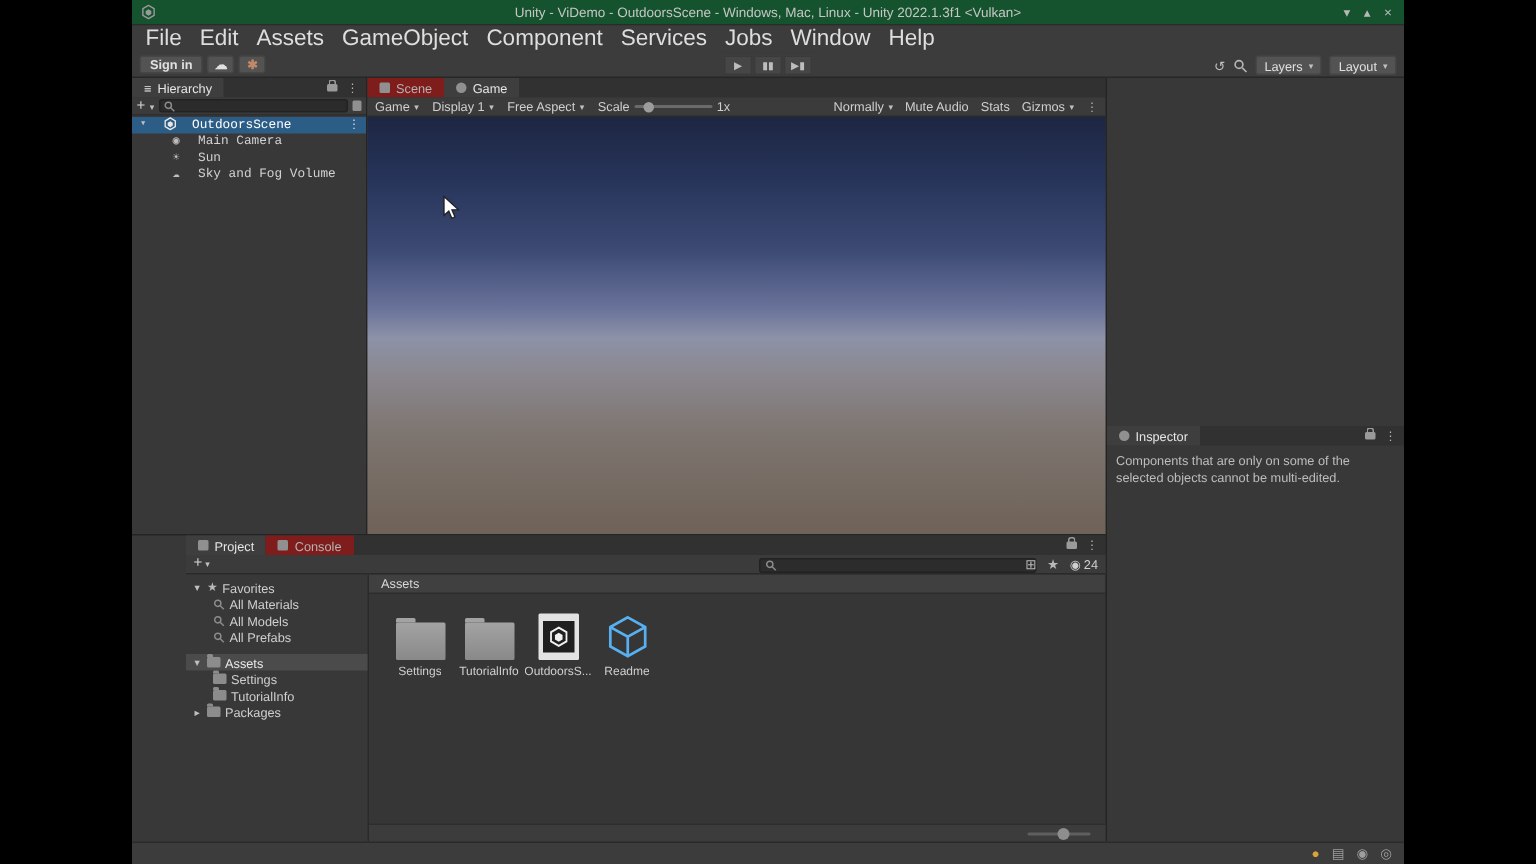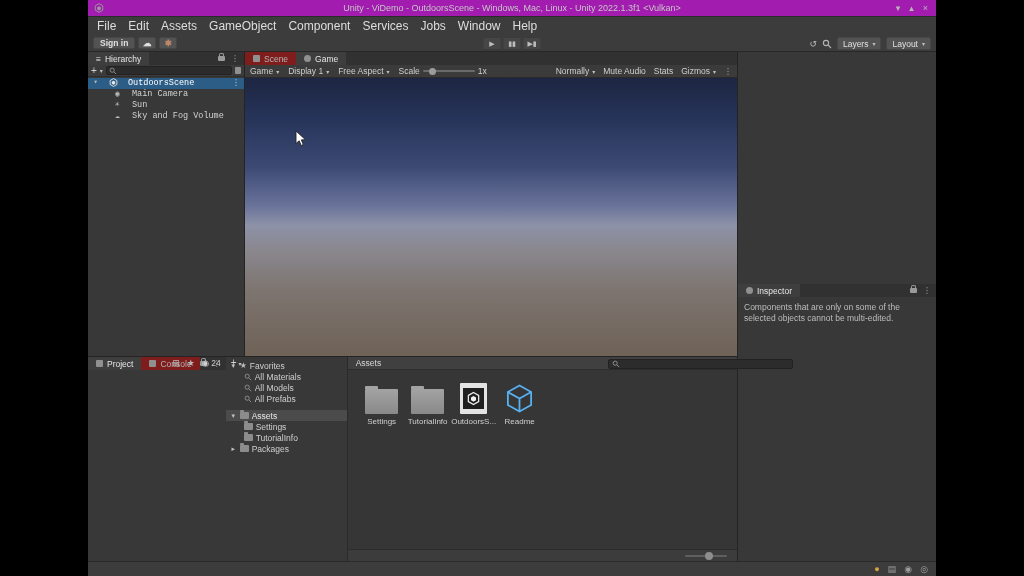--- a/index.html
+++ b/index.html
@@ -2,31 +2,31 @@
 <html><head>
 <meta charset="utf-8">
 <style>
   * { box-sizing:border-box; margin:0; padding:0; }
   html,body { width:1024px; height:576px; background:#000; overflow:hidden;
               font-family:"Liberation Sans", sans-serif; }
   .window { position:absolute; left:88px; top:0; width:848px; height:576px;
             background:#383838; color:#ccc; font-size:9px; }
 
   
-  .titlebar { position:absolute; top:0; left:0; right:0; height:17px; background:#a21caf;
+  .titlebar { position:absolute; top:0; left:0; right:0; height:17px; background:#14532d;
               border-bottom:1px solid #2b2b2b; display:flex; align-items:center; }
   .titlebar .title { position:absolute; left:0; right:0; text-align:center; font-size:9px; color:#c6c6c6; }
   .app-logo { margin-left:6px; width:10px; height:10px; z-index:2; }
   .win-controls { margin-left:auto; z-index:2; display:flex; gap:9px; padding-right:8px;
                   color:#b8b8b8; font-size:9px; }
 
   
   .menubar { position:absolute; top:17px; left:0; right:0; height:18px; background:#3c3c3c;
              display:flex; align-items:center; padding-left:3px; }
-  .menu-item { padding:0 6px; font-size:12px; color:#dedede; line-height:18px; }
+  .menu-item { padding:0 6px; font-size:15px; color:#dedede; line-height:18px; }
 
   
   .toolbar { position:absolute; top:35px; left:0; right:0; height:17px; background:#3c3c3c;
              border-bottom:1px solid #272727; }
   .tb-left { position:absolute; left:5px; top:2px; display:flex; gap:3px; align-items:center;font-weight:bold; }
   .btn { background:#535353; border:1px solid #464646; border-radius:2px; height:12px;
          display:flex; align-items:center; padding:0 6px; font-size:8.5px; color:#e0e0e0; }
   .icon-btn { width:18px; justify-content:center; padding:0; }
   .tb-center { position:absolute; left:50%; top:2px; transform:translateX(-50%); display:flex; gap:1px; }
   .play-btn { width:19px; height:13px; background:#464646; border:1px solid #3a3a3a; color:#bdbdbd;
@@ -82,21 +82,21 @@
   .viewport { flex:1; position:relative;
     background:linear-gradient(180deg,#1d2642 0%,#27345a 15%,#3c4a74 32%,#6a739a 46%,
                #8d92a8 53%,#8a878e 62%,#7d7570 76%,#6f6257 100%); }
 
   
   .inspector-panel { width:199px; border-left:1px solid #242424; background:#383838;
                      display:flex; flex-direction:column;justify-content:center; }
   .insp-msg { padding:5px 6px; font-size:8.5px; color:#bdbdbd; line-height:1.25; }
 
   
-  .project-panel { flex:1; display:flex; flex-direction:row; background:#383838; border-top:1px solid #242424; }
+  .project-panel { flex:1; display:flex; flex-direction:column; background:#383838; border-top:1px solid #242424;padding-left:36px; }
   .p-toolbar { height:13px; background:#3b3b3b; border-bottom:1px solid #2a2a2a; position:relative; }
   .p-plus { position:absolute; left:5px; top:1px; display:flex; gap:2px; align-items:center; }
   .p-search { position:absolute; left:382px; top:2px; width:185px; height:10px; background:#2c2c2c;
               border:1px solid #222; border-radius:2px; display:flex; align-items:center; gap:2px; padding:0 3px; }
   .p-search input { flex:1; min-width:10px; background:transparent; border:none; outline:none;
                     color:#ddd; font-size:8px; font-family:inherit; }
   .p-tools { position:absolute; right:5px; top:1px; display:flex; gap:7px; align-items:center; color:#b8b8b8; }
   .p-count { display:flex; align-items:center; gap:2px; font-size:8.5px; color:#cfcfcf; }
   .p-body { flex:1; display:flex; min-height:0; }
   .p-left { width:122px; border-right:1px solid #2a2a2a; padding-top:3px; }

